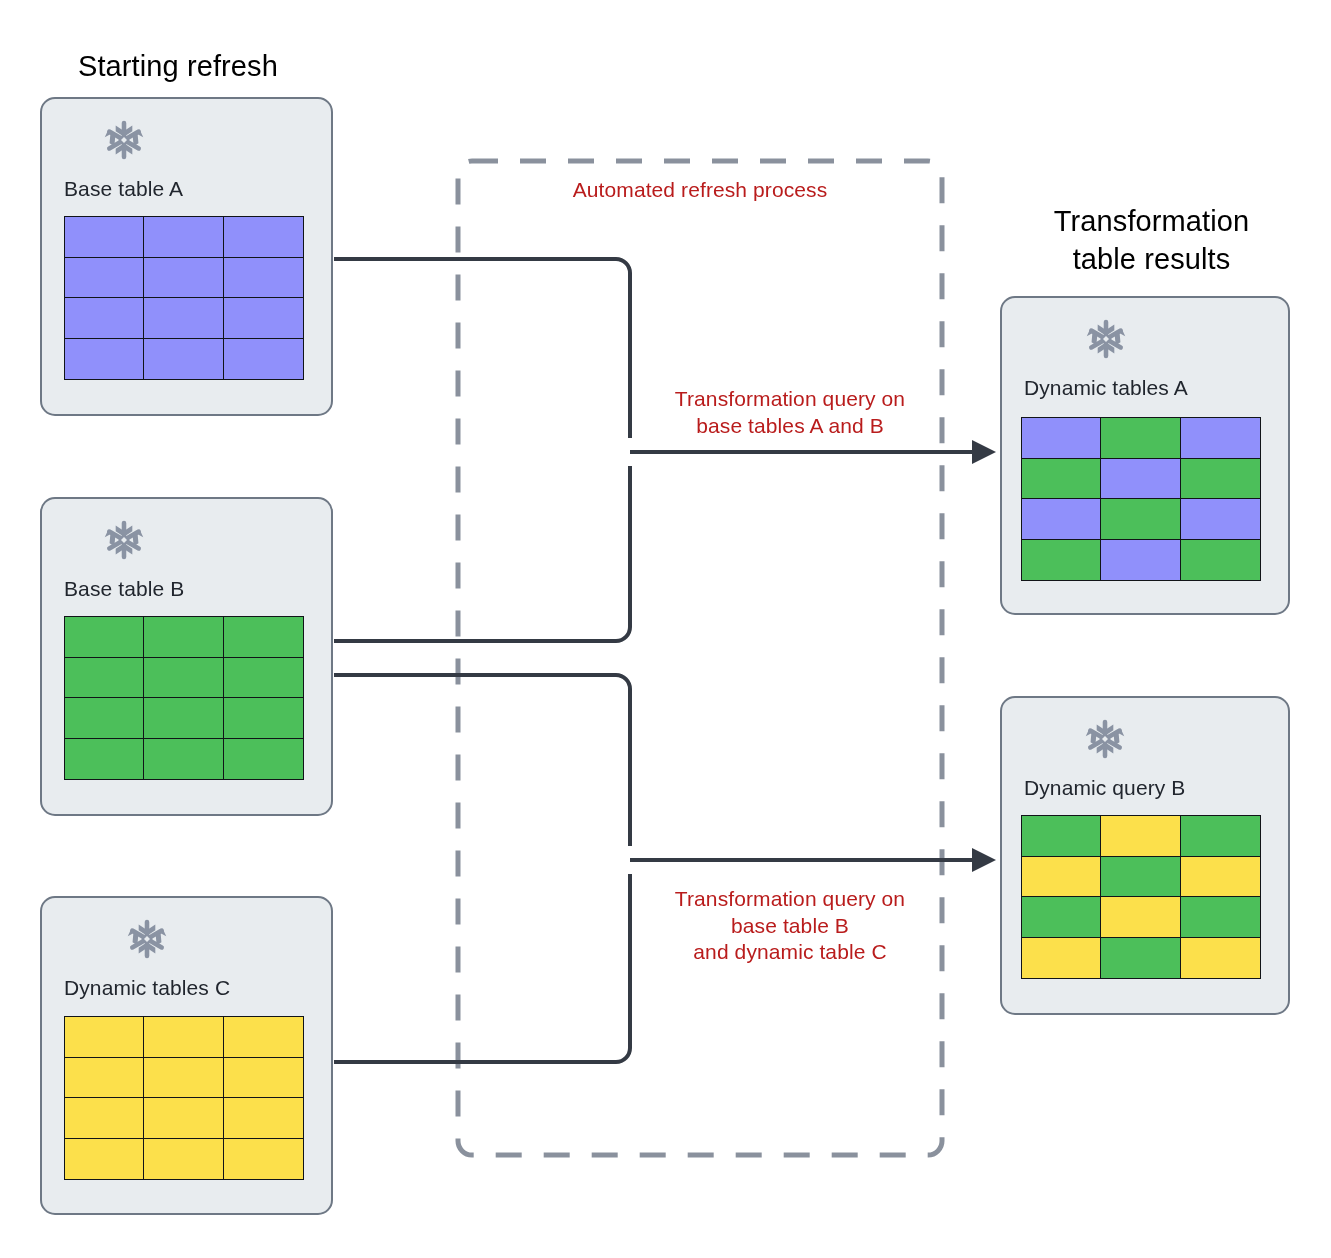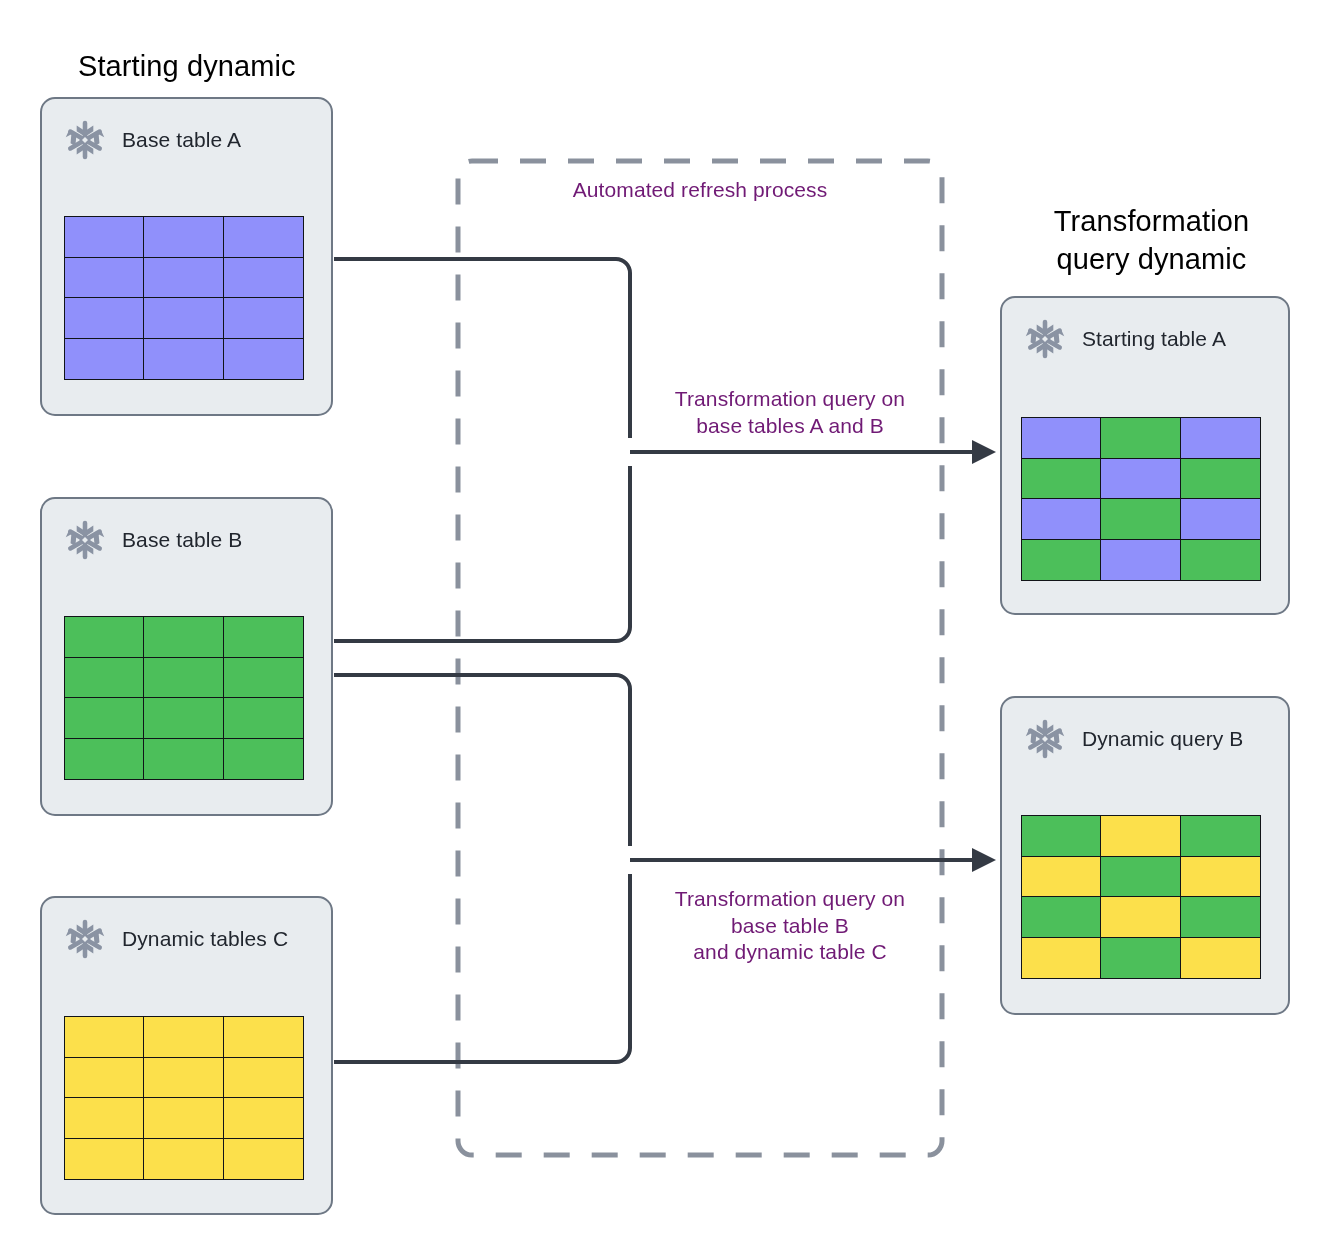--- a/index.html
+++ b/index.html
@@ -47,20 +47,21 @@
     border-radius: 15px;
     box-sizing: border-box;
   }
   .card-header {
     position: absolute;
     left: 22px;
     top: 20px;
     display: flex;
     align-items: center;
     gap: 16px;
+    flex-direction: column;
   }
   .snowflake-icon {
     width: 42px;
     height: 42px;
     flex: 0 0 42px;
     display: block;
   }
   .card-title {
     font-size: 21px;
     color: #21262E;
@@ -94,21 +95,21 @@
   #grid-base-a { left: 64px;  top: 216px;  width: 240px; height: 164px; }
   #grid-base-b { left: 64px;  top: 616px;  width: 240px; height: 164px; }
   #grid-dyn-c  { left: 64px;  top: 1016px; width: 240px; height: 164px; }
   #grid-dyn-ta { left: 1021px; top: 417px; width: 240px; height: 164px; }
   #grid-dyn-tb { left: 1021px; top: 815px; width: 240px; height: 164px; }
 
   
   .edge-label {
     position: absolute;
     font-size: 21px;
-    color: #701a75;
+    color: #b91c1c;
     text-align: center;
     line-height: 1.27;
     white-space: pre;
     letter-spacing: 0.1px;
   }
   #label-refresh  { left: 500px; top: 177px; width: 400px; }
   #label-query-1  { left: 630px; top: 386px; width: 320px; }
   #label-query-2  { left: 630px; top: 886px; width: 320px; }
 </style>
 </head>
@@ -122,24 +123,24 @@
   <path d="M 334 641 H 616 a 14 14 0 0 0 14 -14 V 466" fill="none" stroke="#343A44" stroke-width="4" stroke-linecap="butt"></path>
   <path d="M 630 452 H 978" fill="none" stroke="#343A44" stroke-width="4"></path>
   <polygon points="996,452 972,440 972,464" fill="#343A44"></polygon>
 
   <path d="M 334 675 H 616 a 14 14 0 0 1 14 14 V 846" fill="none" stroke="#343A44" stroke-width="4" stroke-linecap="butt"></path>
   <path d="M 334 1062 H 616 a 14 14 0 0 0 14 -14 V 874" fill="none" stroke="#343A44" stroke-width="4" stroke-linecap="butt"></path>
   <path d="M 630 860 H 978" fill="none" stroke="#343A44" stroke-width="4"></path>
   <polygon points="996,860 972,848 972,872" fill="#343A44"></polygon>
 </svg>
 
-<div class="heading" id="heading-starting">Starting dynamic</div>
+<div class="heading" id="heading-starting">Starting refresh</div>
 
 <div class="heading" id="heading-results">Transformation
-query dynamic</div>
+table results</div>
 
 <div class="edge-label" id="label-refresh">Automated refresh process</div>
 
 <div class="edge-label" id="label-query-1">Transformation query on
 base tables A and B</div>
 
 <div class="edge-label" id="label-query-2">Transformation query on
 base table B
 and dynamic table C</div>
 
@@ -250,21 +251,21 @@
         <rect x="21.4" y="2" width="5.2" height="44" rx="2.6" transform="rotate(60 24 24)"></rect>
         <rect x="21.4" y="2" width="5.2" height="44" rx="2.6" transform="rotate(120 24 24)"></rect>
         <path d="M14.5 7.5 L24 13.8 L33.5 7.5 L33.5 14.0 L24 20.2 L14.5 14.0 Z"></path>
         <path d="M14.5 40.5 L24 34.2 L33.5 40.5 L33.5 34.0 L24 27.8 L14.5 34.0 Z"></path>
         <path d="M5.2 14.0 L14.0 20.0 L13.0 31.0 L7.5 27.8 L8.4 17.4 L2.0 20.8 Z"></path>
         <path d="M42.8 14.0 L34.0 20.0 L35.0 31.0 L40.5 27.8 L39.6 17.4 L46.0 20.8 Z"></path>
         <rect x="19.3" y="19.3" width="9.4" height="9.4" transform="rotate(45 24 24)" fill="#8A93A3"></rect>
       </g>
       <rect x="21.6" y="21.6" width="4.8" height="4.8" transform="rotate(45 24 24)" fill="#E8ECEF"></rect>
     </svg>
-    <span class="card-title">Starting table A</span>
+    <span class="card-title">Dynamic tables A</span>
   </div>
 </div>
 <div class="grid" id="grid-dyn-ta" style="grid-template-columns: repeat(3, 1fr); grid-template-rows: repeat(4, 1fr);">
     <div class="cell" style="background: rgb(144, 144, 251);"></div>
     <div class="cell" style="background: rgb(76, 191, 90);"></div>
     <div class="cell last-col" style="background: rgb(144, 144, 251);"></div>
     <div class="cell" style="background: rgb(76, 191, 90);"></div>
     <div class="cell" style="background: rgb(144, 144, 251);"></div>
     <div class="cell last-col" style="background: rgb(76, 191, 90);"></div>
     <div class="cell" style="background: rgb(144, 144, 251);"></div>

